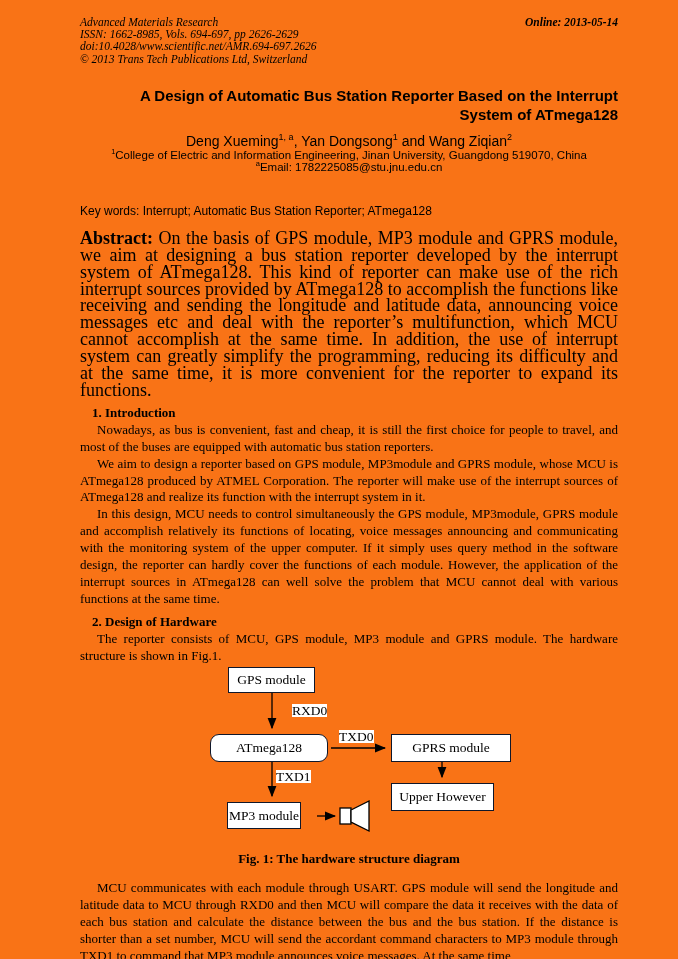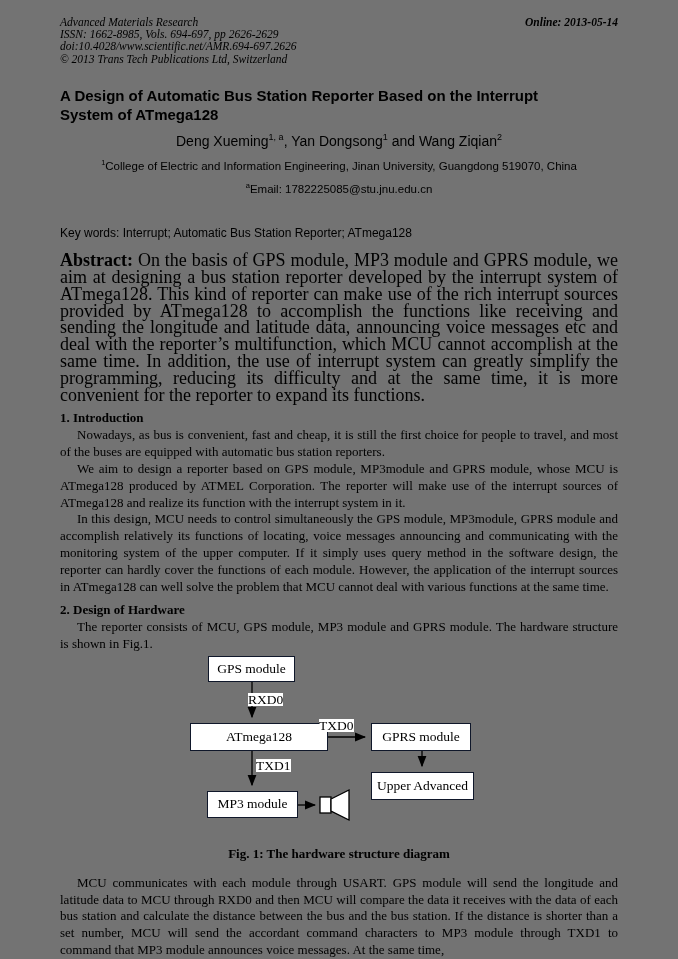--- a/index.html
+++ b/index.html
@@ -1,65 +1,65 @@
 <!DOCTYPE html>
 <html><head>
 <meta charset="utf-8">
 <style>
   html,body{margin:0;padding:0;background:#ffffff;}
   .page{
-    width:678px;height:959px;background:#737373;color:#000;
-    box-sizing:border-box;padding:16px 60px 0 60px;
+    width:678px;height:959px;background:#f97316;color:#000;
+    box-sizing:border-box;padding:16px 60px 0 80px;
     font-family:"Liberation Serif","DejaVu Serif",serif;
     position:relative;overflow:hidden;
   }
   
   .hdr{display:flex;justify-content:space-between;align-items:flex-start;
     font-style:italic;font-size:11.5px;line-height:12.2px;}
   .hdr-left div{white-space:nowrap;}
   .hdr-right{white-space:nowrap;font-weight:bold;}
   
   .title{font-family:"Liberation Sans","DejaVu Sans",sans-serif;
-    font-weight:bold;font-size:15px;line-height:19px;text-align:left;
+    font-weight:bold;font-size:15px;line-height:19px;text-align:right;
     margin:21px 0 0 0;}
   .title span{display:block;}
   .authors{font-family:"Liberation Sans","DejaVu Sans",sans-serif;
     font-size:14px;text-align:center;margin-top:9px;}
   .sup{font-size:9px;vertical-align:super;line-height:0;}
   .affil{font-family:"Liberation Sans","DejaVu Sans",sans-serif;
-    font-size:11.5px;text-align:center;margin-top:11px;}
+    font-size:11.5px;text-align:center;}
   .affil .sup{font-size:7.5px;}
   
   .kw{font-family:"Liberation Sans","DejaVu Sans",sans-serif;
     font-size:12px;margin-top:31px;}
   .kw b{font-weight:normal;}
   
   .abs{font-size:18px;line-height:16.9px;text-align:justify;margin:11px 0 0 0;}
   .abs b{font-weight:bold;}
-  h3.sect{font-size:13px;line-height:16.9px;margin:6px 0 0 0;}
+  h3.sect{font-size:13px;line-height:16.9px;margin:6px 0 0 12px;}
   p.body{font-size:13px;line-height:16.9px;text-align:justify;
     text-indent:17px;margin:0;font-family:Liberation Serif, serif;}
   p.body.after-fig{margin-top:13px;}
   
   .fig{position:relative;width:290px;height:170px;margin:3px 0 0 130px;}
   .fig svg{position:absolute;left:0;top:0;}
   .fig svg line{stroke:#000;stroke-width:1.3px;}
   .fbox{position:absolute;border:1px solid #0f172a;background:#fff;
     font-size:13.5px;display:flex;align-items:center;justify-content:center;
     box-sizing:border-box;white-space:nowrap;}
   .fbox.gps{left:18px;top:0;width:87px;height:26px;}
-  .fbox.mcu{left:0;top:67px;width:138px;height:28px;}
-  .fbox.gprs{left:181px;top:67px;width:100px;height:28px;}
+  .fbox.mcu{left:0;top:67px;width:118px;height:28px;border-radius:9px;}
+  .fbox.gprs{left:181px;top:67px;width:120px;height:28px;}
   .fbox.upper{left:181px;top:116px;width:103px;height:28px;}
-  .fbox.mp3{left:17px;top:135px;width:91px;height:27px;}
+  .fbox.mp3{left:17px;top:135px;width:74px;height:27px;}
   .flabel{position:absolute;font-size:13.5px;line-height:13px;background:#fff;}
-  .flabel.rxd0{left:58px;top:37px;}
+  .flabel.rxd0{left:82px;top:37px;}
   .flabel.txd0{left:129px;top:63px;}
   .flabel.txd1{left:66px;top:103px;}
-  .fig-caption{font-size:13px;font-weight:bold;text-align:center;margin-top:20px;}
+  .fig-caption{font-size:13px;font-weight:bold;text-align:center;margin-top:14px;}
 </style>
 </head>
 <body>
 
 <div class="page">
 
   <div class="hdr">
     <div class="hdr-left">
       <div>Advanced Materials Research</div>
       <div>ISSN: 1662-8985, Vols. 694-697, pp 2626-2629</div>
@@ -106,21 +106,21 @@
       <line x1="62" y1="95" x2="62" y2="129" marker-end="url(#ah)"></line>
       <line x1="107" y1="149" x2="125" y2="149" marker-end="url(#ah)"></line>
       <g>
         <rect x="130" y="141" width="11" height="16" fill="#fff" stroke="#000" stroke-width="1.3"></rect>
         <polygon points="141,143 159,134 159,164 141,155" fill="#fff" stroke="#000" stroke-width="1.3"></polygon>
       </g>
     </svg>
     <div class="fbox gps">GPS module</div>
     <div class="fbox mcu">ATmega128</div>
     <div class="fbox gprs">GPRS module</div>
-    <div class="fbox upper">Upper Advanced</div>
+    <div class="fbox upper">Upper However</div>
     <div class="fbox mp3">MP3 module</div>
     <span class="flabel rxd0">RXD0</span>
     <span class="flabel txd0">TXD0</span>
     <span class="flabel txd1">TXD1</span>
   </div>
 
   <div class="fig-caption">Fig. 1: The hardware structure diagram</div>
 
   <p class="body after-fig">MCU communicates with each module through USART. GPS module will send the longitude and latitude data to MCU through RXD0 and then MCU will compare the data it receives with the data of each bus station and calculate the distance between the bus and the bus station. If the distance is shorter than a set number, MCU will send the accordant command characters to MP3 module through TXD1 to command that MP3 module announces voice messages. At the same time,</p>
 

